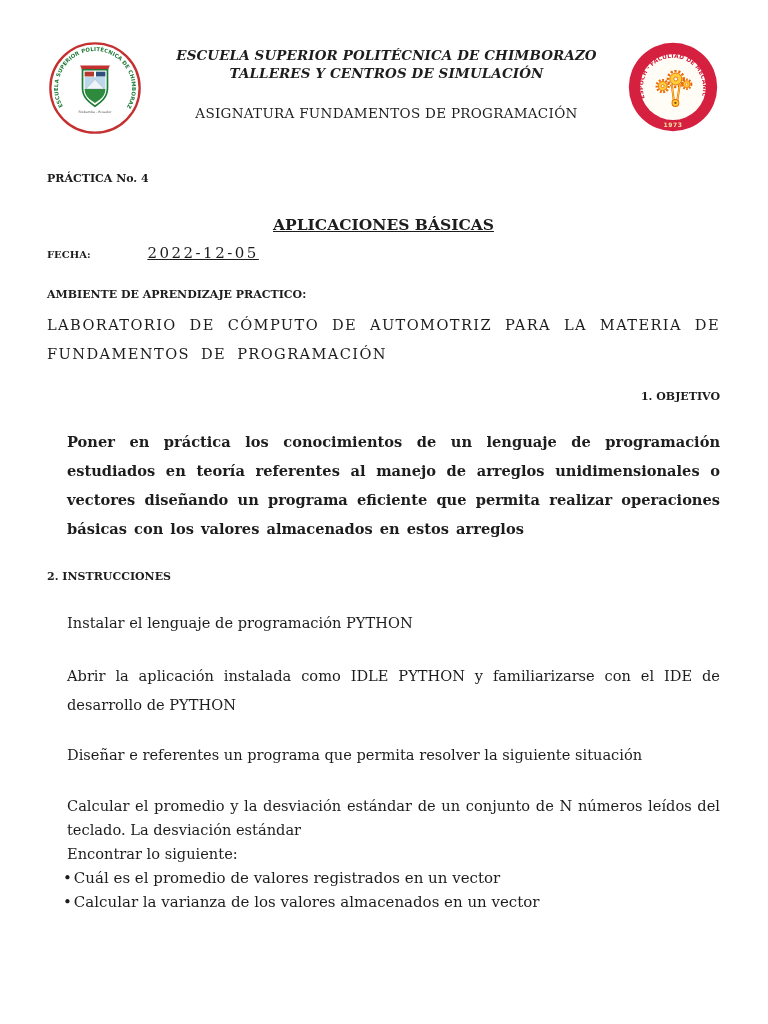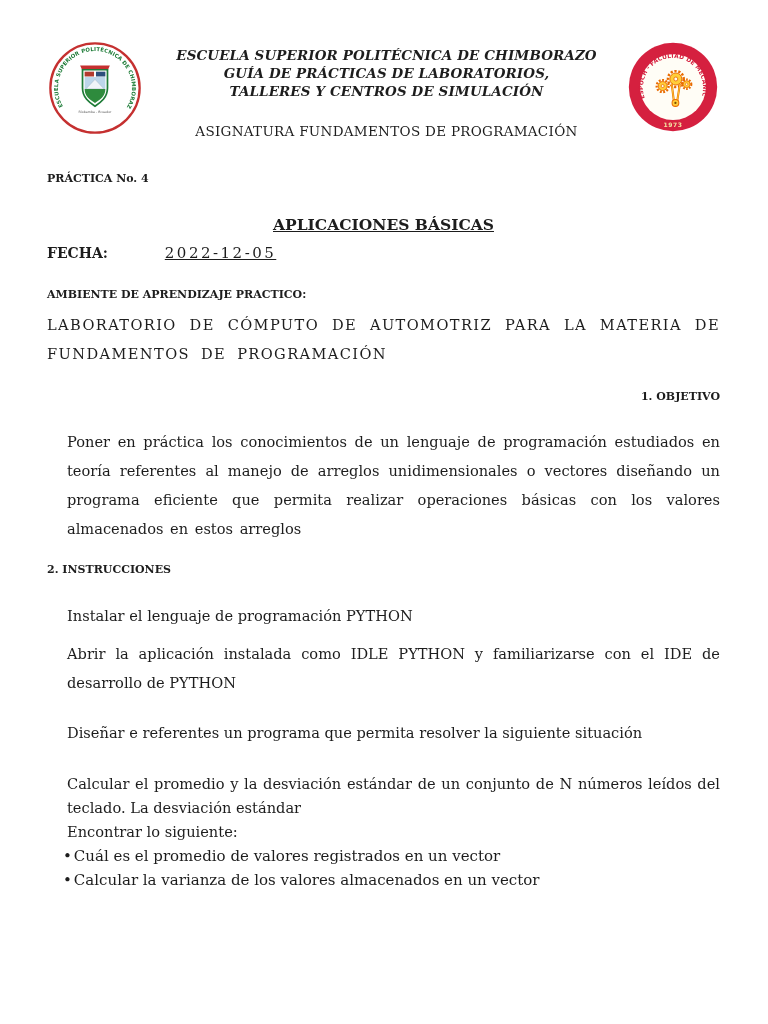--- a/index.html
+++ b/index.html
@@ -21,32 +21,32 @@
   }
   .subject { margin-top:23px; font-size:13.5px; letter-spacing:0.3px; }
 
   
   main { display:block; margin-top:32px; }
   p { margin:0; }
   .h-bold { font-weight:bold; font-size:11px; }
   .practice   { margin-bottom:30px; }
   .doc-title  { text-align:center; font-weight:bold; font-size:15.5px; margin-bottom:10px;text-decoration:underline; }
   .fecha-row  { margin-bottom:26px; font-size:15px; }
-  .fecha-row .lbl { font-weight:bold; font-size:14px; }
+  .fecha-row .lbl { font-weight:bold; font-size:10px; }
   .date-value { margin-left:52px; letter-spacing:2.5px;text-decoration:underline; }
   .env-head   { margin-bottom:9px; }
   .para       { font-size:14.6px; line-height:29px; }
   .caps-wide  { letter-spacing:1.4px; word-spacing:5px; text-align:justify; margin-bottom:22px; }
   .indent     { margin-left:20px; }
   .just       { text-align:justify; }
   .obj-head   { margin-bottom:24px;text-align:right; }
-  .obj-text   { margin-bottom:20px; word-spacing:2px; }
+  .obj-text   { margin-bottom:27px; word-spacing:2px;font-weight:bold; }
   .ins-head   { margin-bottom:25px; }
   .step-download { margin-bottom:28px; letter-spacing:0.6px; word-spacing:4px; }
-  .step-install  { margin-bottom:9px; }
+  .step-install  { margin-bottom:24px; }
   .step-open     { margin-bottom:21px; }
   .step-design   { margin-bottom:25px; }
   .tight      { line-height:24px; }
   .problem-block { margin-bottom:29px; }
   .bullets { list-style:none; margin:0; padding:0; }
   .bullets li { font-size:15px; line-height:24px; margin-left:16px; }
   .bullets .b { margin-right:2px; }
 
   
   svg text { font-family:"DejaVu Sans", sans-serif; }
@@ -74,21 +74,20 @@
         <rect x="39.2" y="38.6" width="21.6" height="12.4" fill="#bcd6ea"></rect>
         <path d="M40.5 51 L50 41 L59.5 51 Z" fill="#f0f4f8" stroke="#9ab0c2" stroke-width="0.5"></path>
         <path d="M39.2 51 h21.6 c0 8 -6 11.5 -10.8 14.5 c-4.8 -3 -10.8 -6.5 -10.8 -14.5 Z" fill="#2e8b3d"></path>
         <text x="50" y="76.5" font-size="3.4" fill="#555555" text-anchor="middle">Riobamba - Ecuador</text>
       </svg>
     </div>
 
     <div class="header-center">
       <div class="title-lines">
         <div>ESCUELA SUPERIOR POLITÉCNICA DE CHIMBORAZO</div>
-        <div>GUÍA DE PRÁCTICAS DE LABORATORIOS,</div>
         <div>TALLERES Y CENTROS DE SIMULACIÓN</div>
       </div>
       <div class="subject">ASIGNATURA FUNDAMENTOS DE PROGRAMACIÓN</div>
     </div>
 
     <div class="seal seal-right">
       <svg viewBox="0 0 100 100" width="94" height="94">
         <defs>
           <path id="rArc" d="M 20 62 A 32 32 0 1 1 80 62" fill="none"></path>
         </defs>

